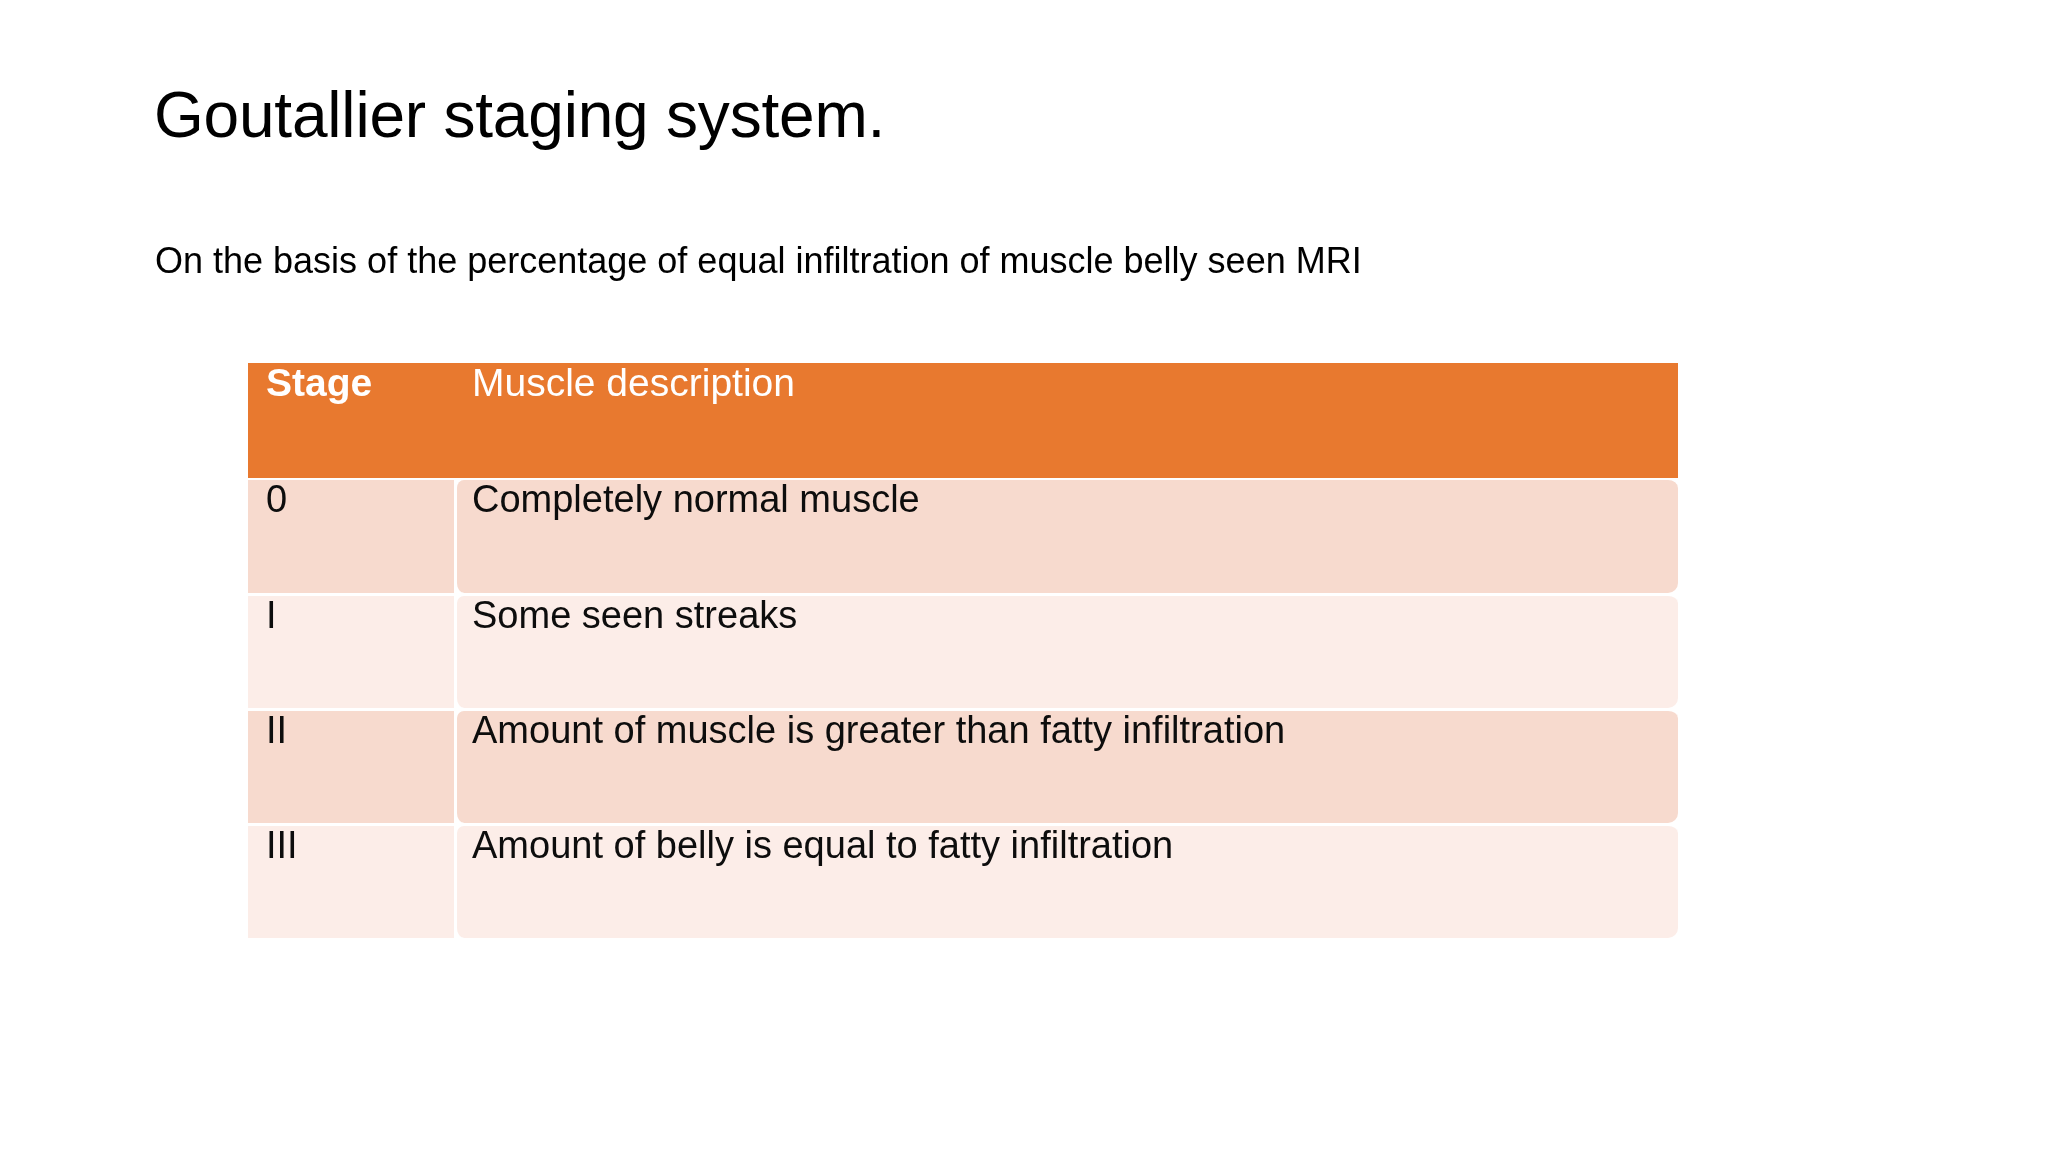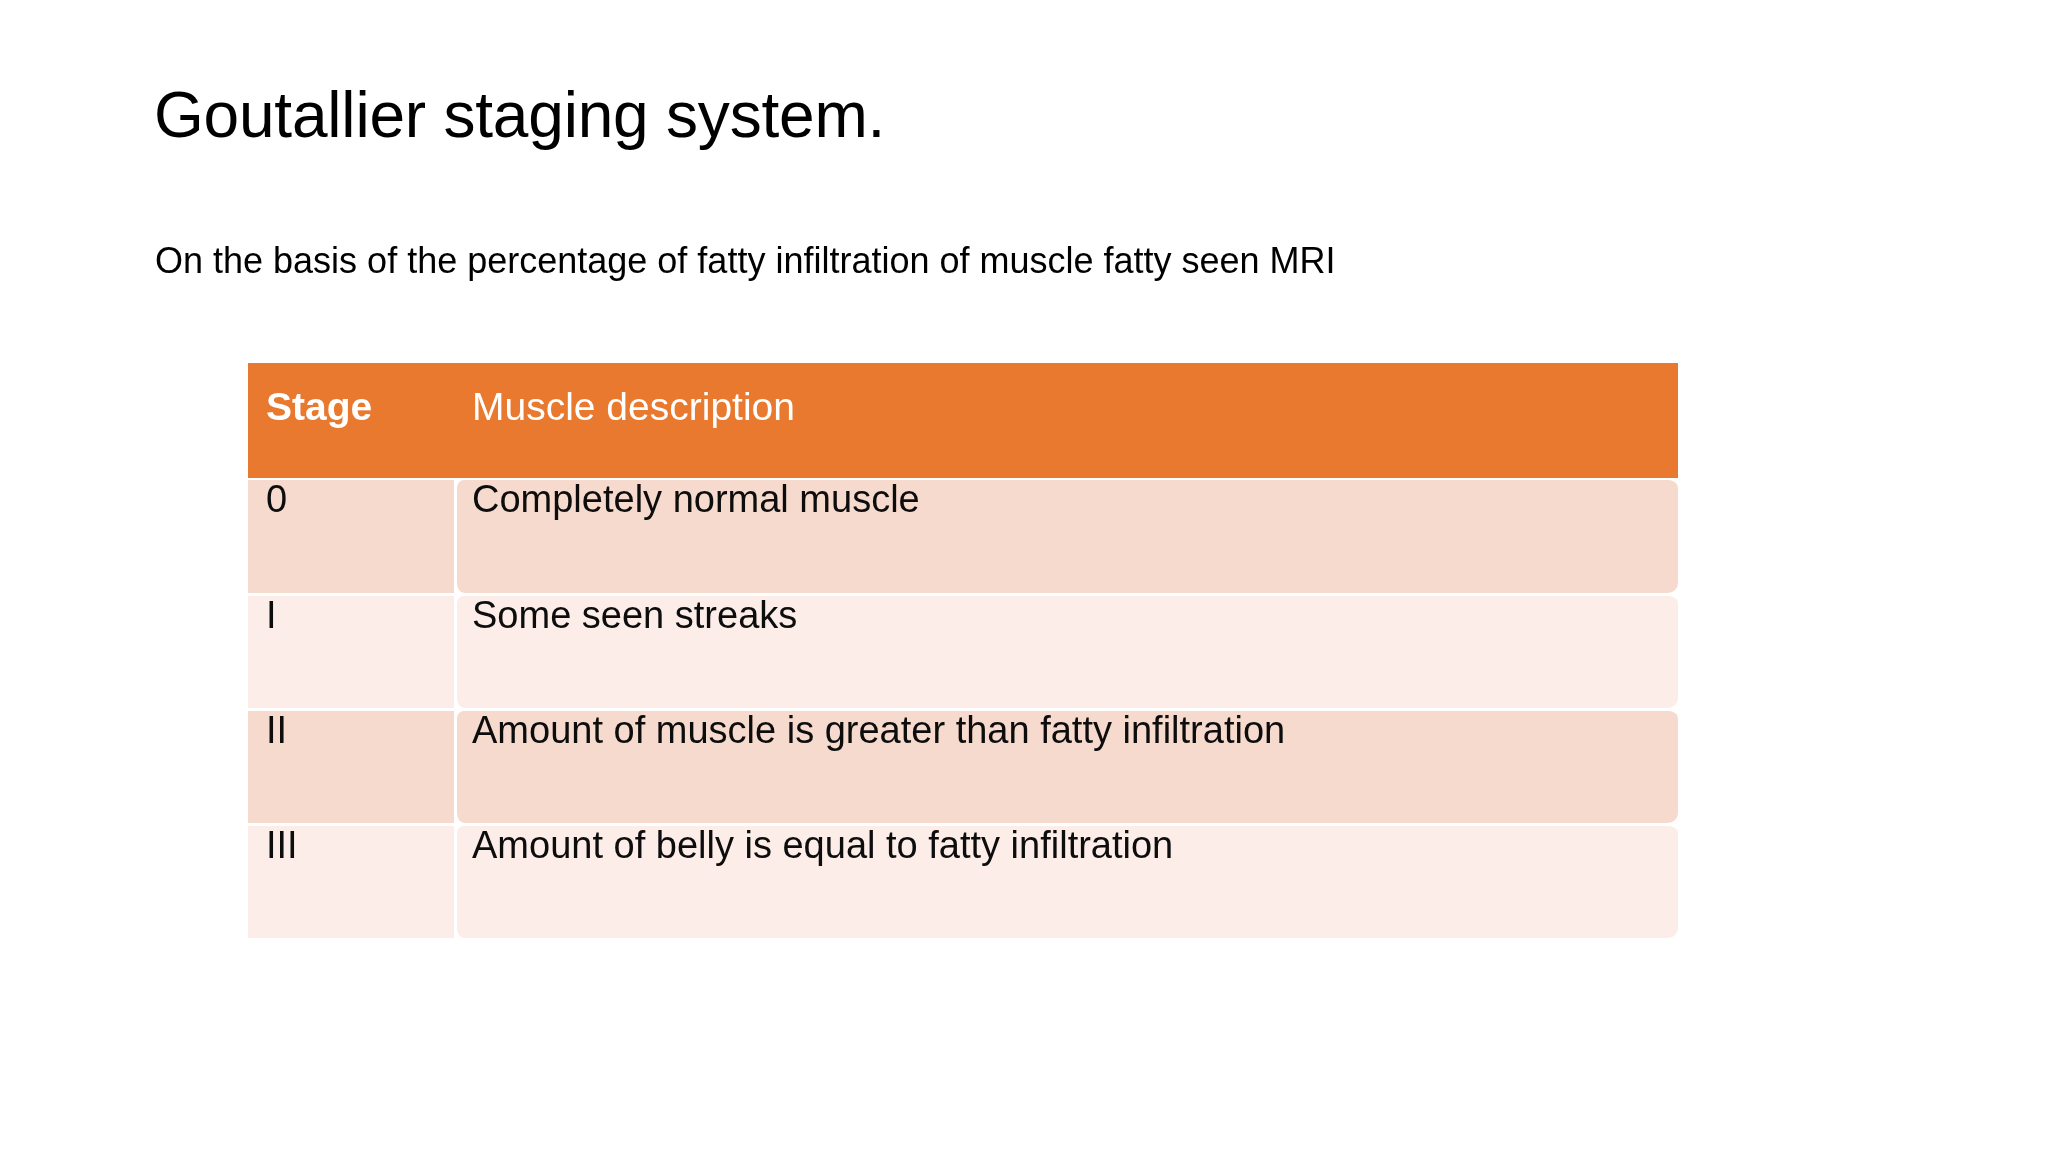--- a/index.html
+++ b/index.html
@@ -81,21 +81,20 @@
     background: #E8792F;
     color: #ffffff;
     font-size: 39px;
     line-height: 1;
     padding: 20px 0 0 0;
     box-sizing: border-box;
   }
   .hdr-cell .cell-inner {
     display: block;
     padding-left: 18px;
-    margin-top: 24px;
   }
   .hdr-cell.stage-col { font-weight: 700; }
   .hdr-cell.desc-col  {
     font-weight: 400;
     border-left: 3px solid #E8792F;
   }
   .hdr-cell.desc-col .cell-inner { padding-left: 15px; }
 
   
   .body-cell {
@@ -125,21 +124,21 @@
   
   tr.first-body .body-cell { border-top: 2px solid #ffffff; }
 </style>
 </head>
 <body>
 
 <div id="slide">
 
   <div id="slide-title">Goutallier staging system.</div>
 
-  <div id="slide-subtitle">On the basis of the percentage of fatty infiltration of muscle fatty seen MRI</div>
+  <div id="slide-subtitle">On the basis of the percentage of equal infiltration of muscle belly seen MRI</div>
 
   <table id="stage-table">
     <colgroup>
       <col class="col-stage">
       <col class="col-desc">
     </colgroup>
     <thead>
       <tr>
         <th class="hdr-cell stage-col">
           <span class="cell-inner">Stage</span>

